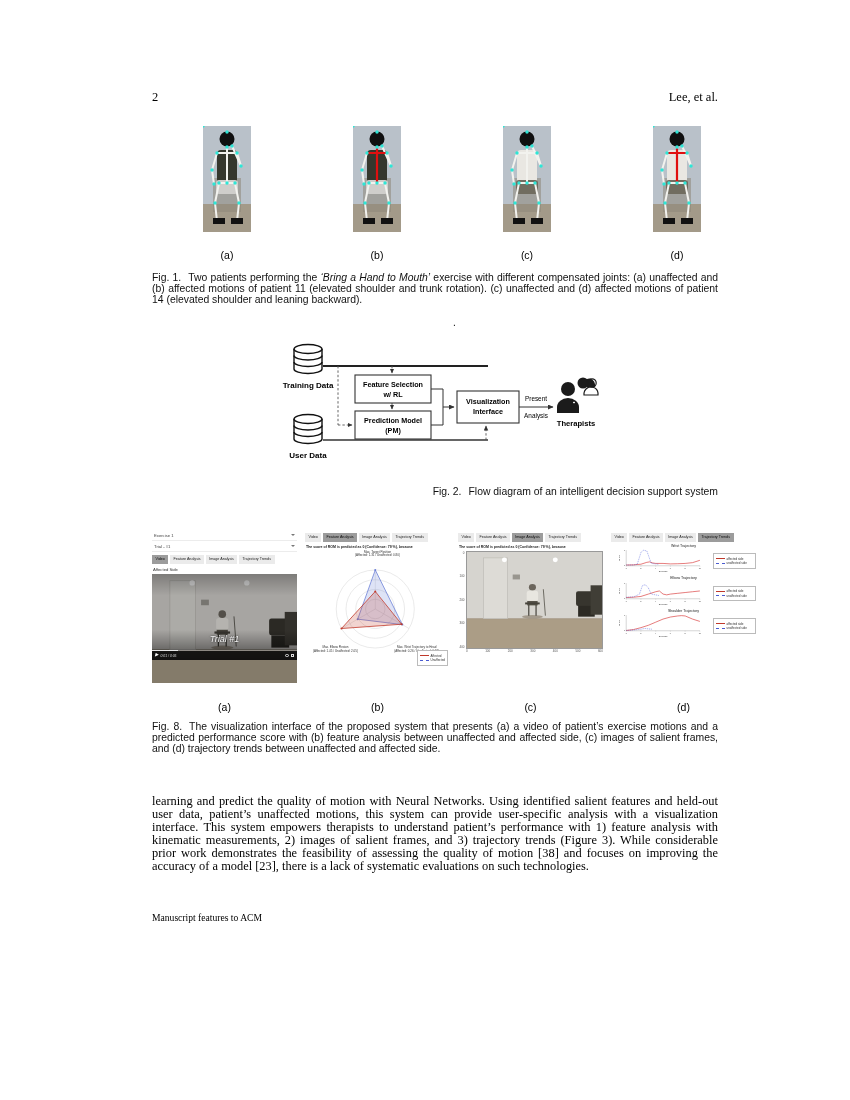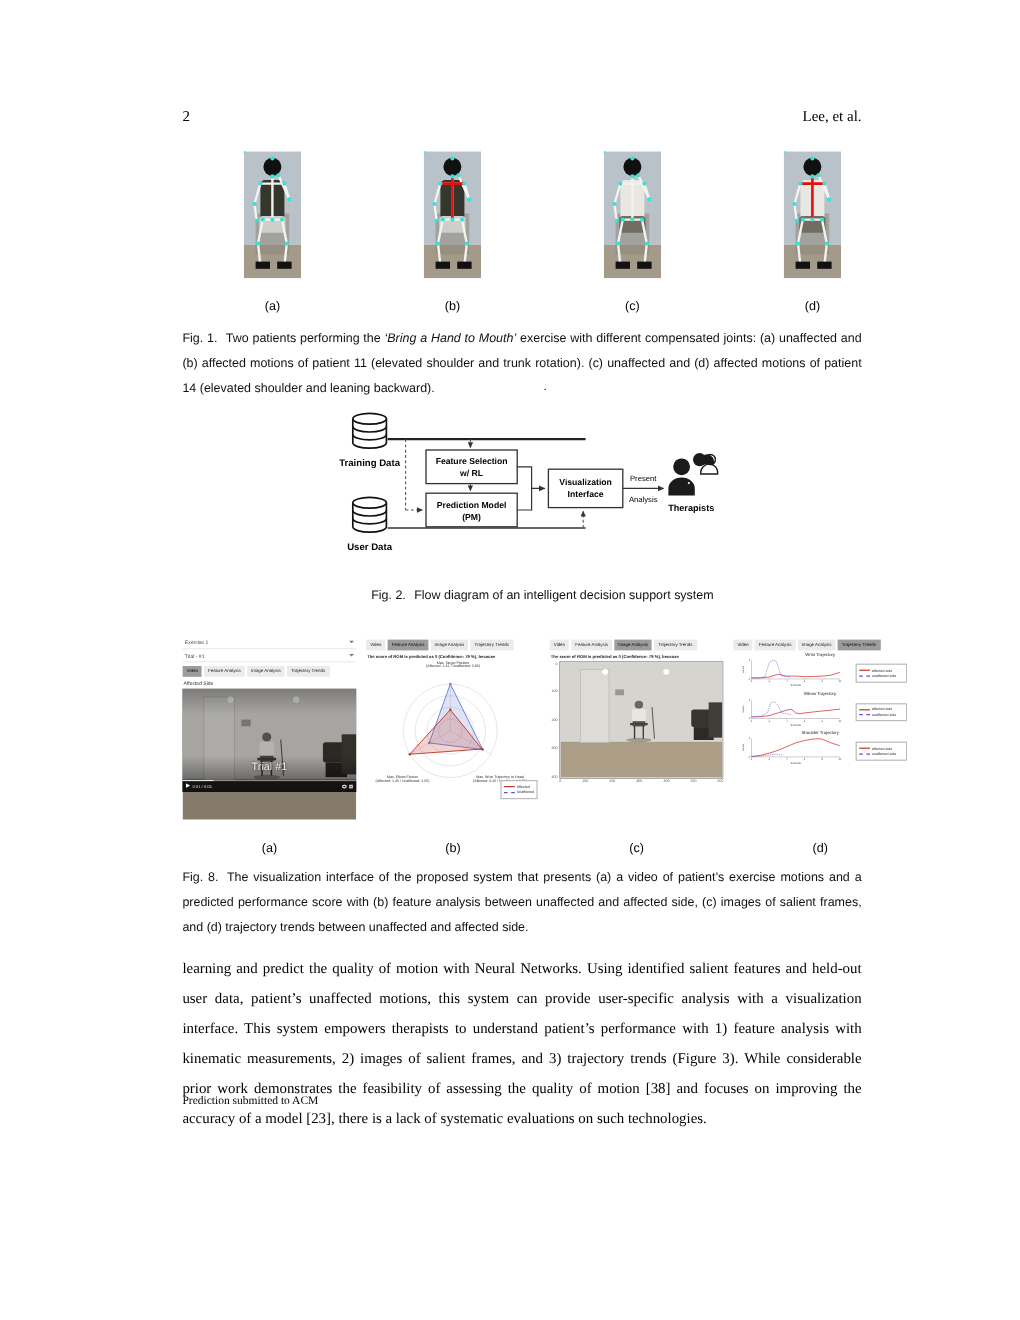--- a/index.html
+++ b/index.html
@@ -11,47 +11,47 @@
   .runhead { top:90px; left:152px; width:566px; display:flex; justify-content:space-between;
              font-family:"Liberation Serif", serif; font-size:12.5px; }
 
   
   .fig1-row { top:126px; left:152px; width:600px; display:flex; }
   .fig1-col { flex:1; display:flex; flex-direction:column; align-items:center; }
   .fig1-img { width:48px; height:106px; overflow:hidden; }
   .fig-sublabel { margin-top:9px; font-size:10.5px; }
   .fig1-labels { top:240px; }
 
-  .caption { font-size:10.4px; line-height:21px; color:#111; }
+  .caption { font-size:10.4px; line-height:11px; color:#111; }
   .fig1-caption { top:272px; left:152px; width:566px; text-align:justify; }
   .figtag { margin-right:7px; }
   .stray-dot { top:317px; left:453px; font-size:10px; }
 
   
   .fig2-wrap { top:337px; left:270px; width:334px; height:140px; }
-  .fig2-caption { top:486px; left:169px; width:566px; text-align:center; }
+  .fig2-caption { top:486px; left:152px; width:566px; text-align:right; }
 
   
   .fig3-row { top:530px; left:152px; width:604px; display:flex; gap:8px; }
   .panel { flex:1; height:158px; background:#fff; position:relative; overflow:hidden; }
   .fig3-labels { top:692px; }
   .fig3-caption { top:721px; left:152px; width:566px; text-align:justify; }
 
   .dd-row { display:flex; justify-content:space-between; align-items:center;
             font-size:4.2px; color:#444; padding:2.5px 2px; border-bottom:0.5px solid #ececec; }
   .caret { width:0; height:0; border-left:2px solid transparent; border-right:2px solid transparent;
            border-top:2.5px solid #777; }
 
   .tabbar { display:flex; gap:1.5px; margin-top:2.5px; }
   .tab { font-size:3.7px; color:#222; background:#ebebeb; padding:2.5px 3.5px; white-space:nowrap; }
   .tab.active { background:#9c9c9c; color:#0a0a0a; }
 
   .side-label { font-size:4.2px; color:#333; margin:3.5px 0 2px 1px; }
 
-  .video-box { position:relative; width:100%; height:86px; background:#222; }
+  .video-box { position:relative; width:100%; height:86px; background:#222;font-style:italic; }
   .video-box svg { display:block; filter:brightness(0.78) saturate(0.9); }
   .video-shade { position:absolute; inset:0;
       background:linear-gradient(180deg, rgba(0,0,0,.25) 0%, rgba(0,0,0,0) 25%, rgba(0,0,0,0) 65%, rgba(0,0,0,.55) 100%); }
   .video-title { position:absolute; left:0; right:0; bottom:16px; text-align:center;
                  color:#f0f0f0; font-size:9px; text-shadow:0 0 2px rgba(0,0,0,.8); }
   .vbar { position:absolute; left:0; right:0; bottom:0; height:9px; background:rgba(10,10,10,.85);
           display:flex; align-items:center; padding:0 3px; gap:2px; }
   .vprogress { position:absolute; left:0; right:0; bottom:9px; height:1.2px; background:rgba(255,255,255,.35); }
   .vprogress span { display:block; width:18%; height:100%; background:#e8e8e8; }
   .play-glyph { color:#fff; font-size:4.5px; line-height:1; }
@@ -80,21 +80,21 @@
   
   .traj-row { margin-top:2px; }
   .traj-title { text-align:center; font-size:3.6px; color:#222; margin:1.5px 0 0.5px; }
   .traj-body { display:flex; align-items:center; }
   .traj-svg { width:70%; height:26px; }
   .traj-legend { width:30%; border:0.5px solid #bbb; padding:1.5px 2px; font-size:3px; color:#333; }
   .lg-line.thick { border-top-width:1.4px; }
 
   
   .bodytext { top:795px; left:152px; width:566px; font-family:"Liberation Serif", serif;
-              font-size:12.4px; line-height:25px; text-align:justify; }
+              font-size:12.4px; line-height:13px; text-align:justify; }
   .footer { top:912px; left:152px; font-family:"Liberation Serif", serif; font-size:9.6px; }
 </style>
 </head>
 <body>
 
 <div class="abs runhead">
   <span>2</span>
   <span>Lee, et al.</span>
 </div>
 
@@ -669,13 +669,13 @@
       <span class="fig-sublabel">(c)</span>
     </div>
   <div class="fig1-col">
       <span class="fig-sublabel">(d)</span>
     </div>
 </div>
 
 <div class="abs caption fig3-caption"><span class="figtag">Fig. 8.</span><span>The visualization interface of the proposed system that presents (a) a video of patient’s exercise motions and a predicted performance score with (b) feature analysis between unaffected and affected side, (c) images of salient frames, and (d) trajectory trends between unaffected and affected side.</span></div>
 
 <p class="abs bodytext">learning and predict the quality of motion with Neural Networks. Using identified salient features and held-out user data, patient’s unaffected motions, this system can provide user-specific analysis with a visualization interface. This system empowers therapists to understand patient’s performance with 1) feature analysis with kinematic measurements, 2) images of salient frames, and 3) trajectory trends (Figure 3). While considerable prior work demonstrates the feasibility of assessing the quality of motion [38] and focuses on improving the accuracy of a model [23], there is a lack of systematic evaluations on such technologies.</p>
-<div class="abs footer">Prediction submitted to ACM</div>
+<div class="abs footer">Manuscript features to ACM</div>
 
 </body></html>

